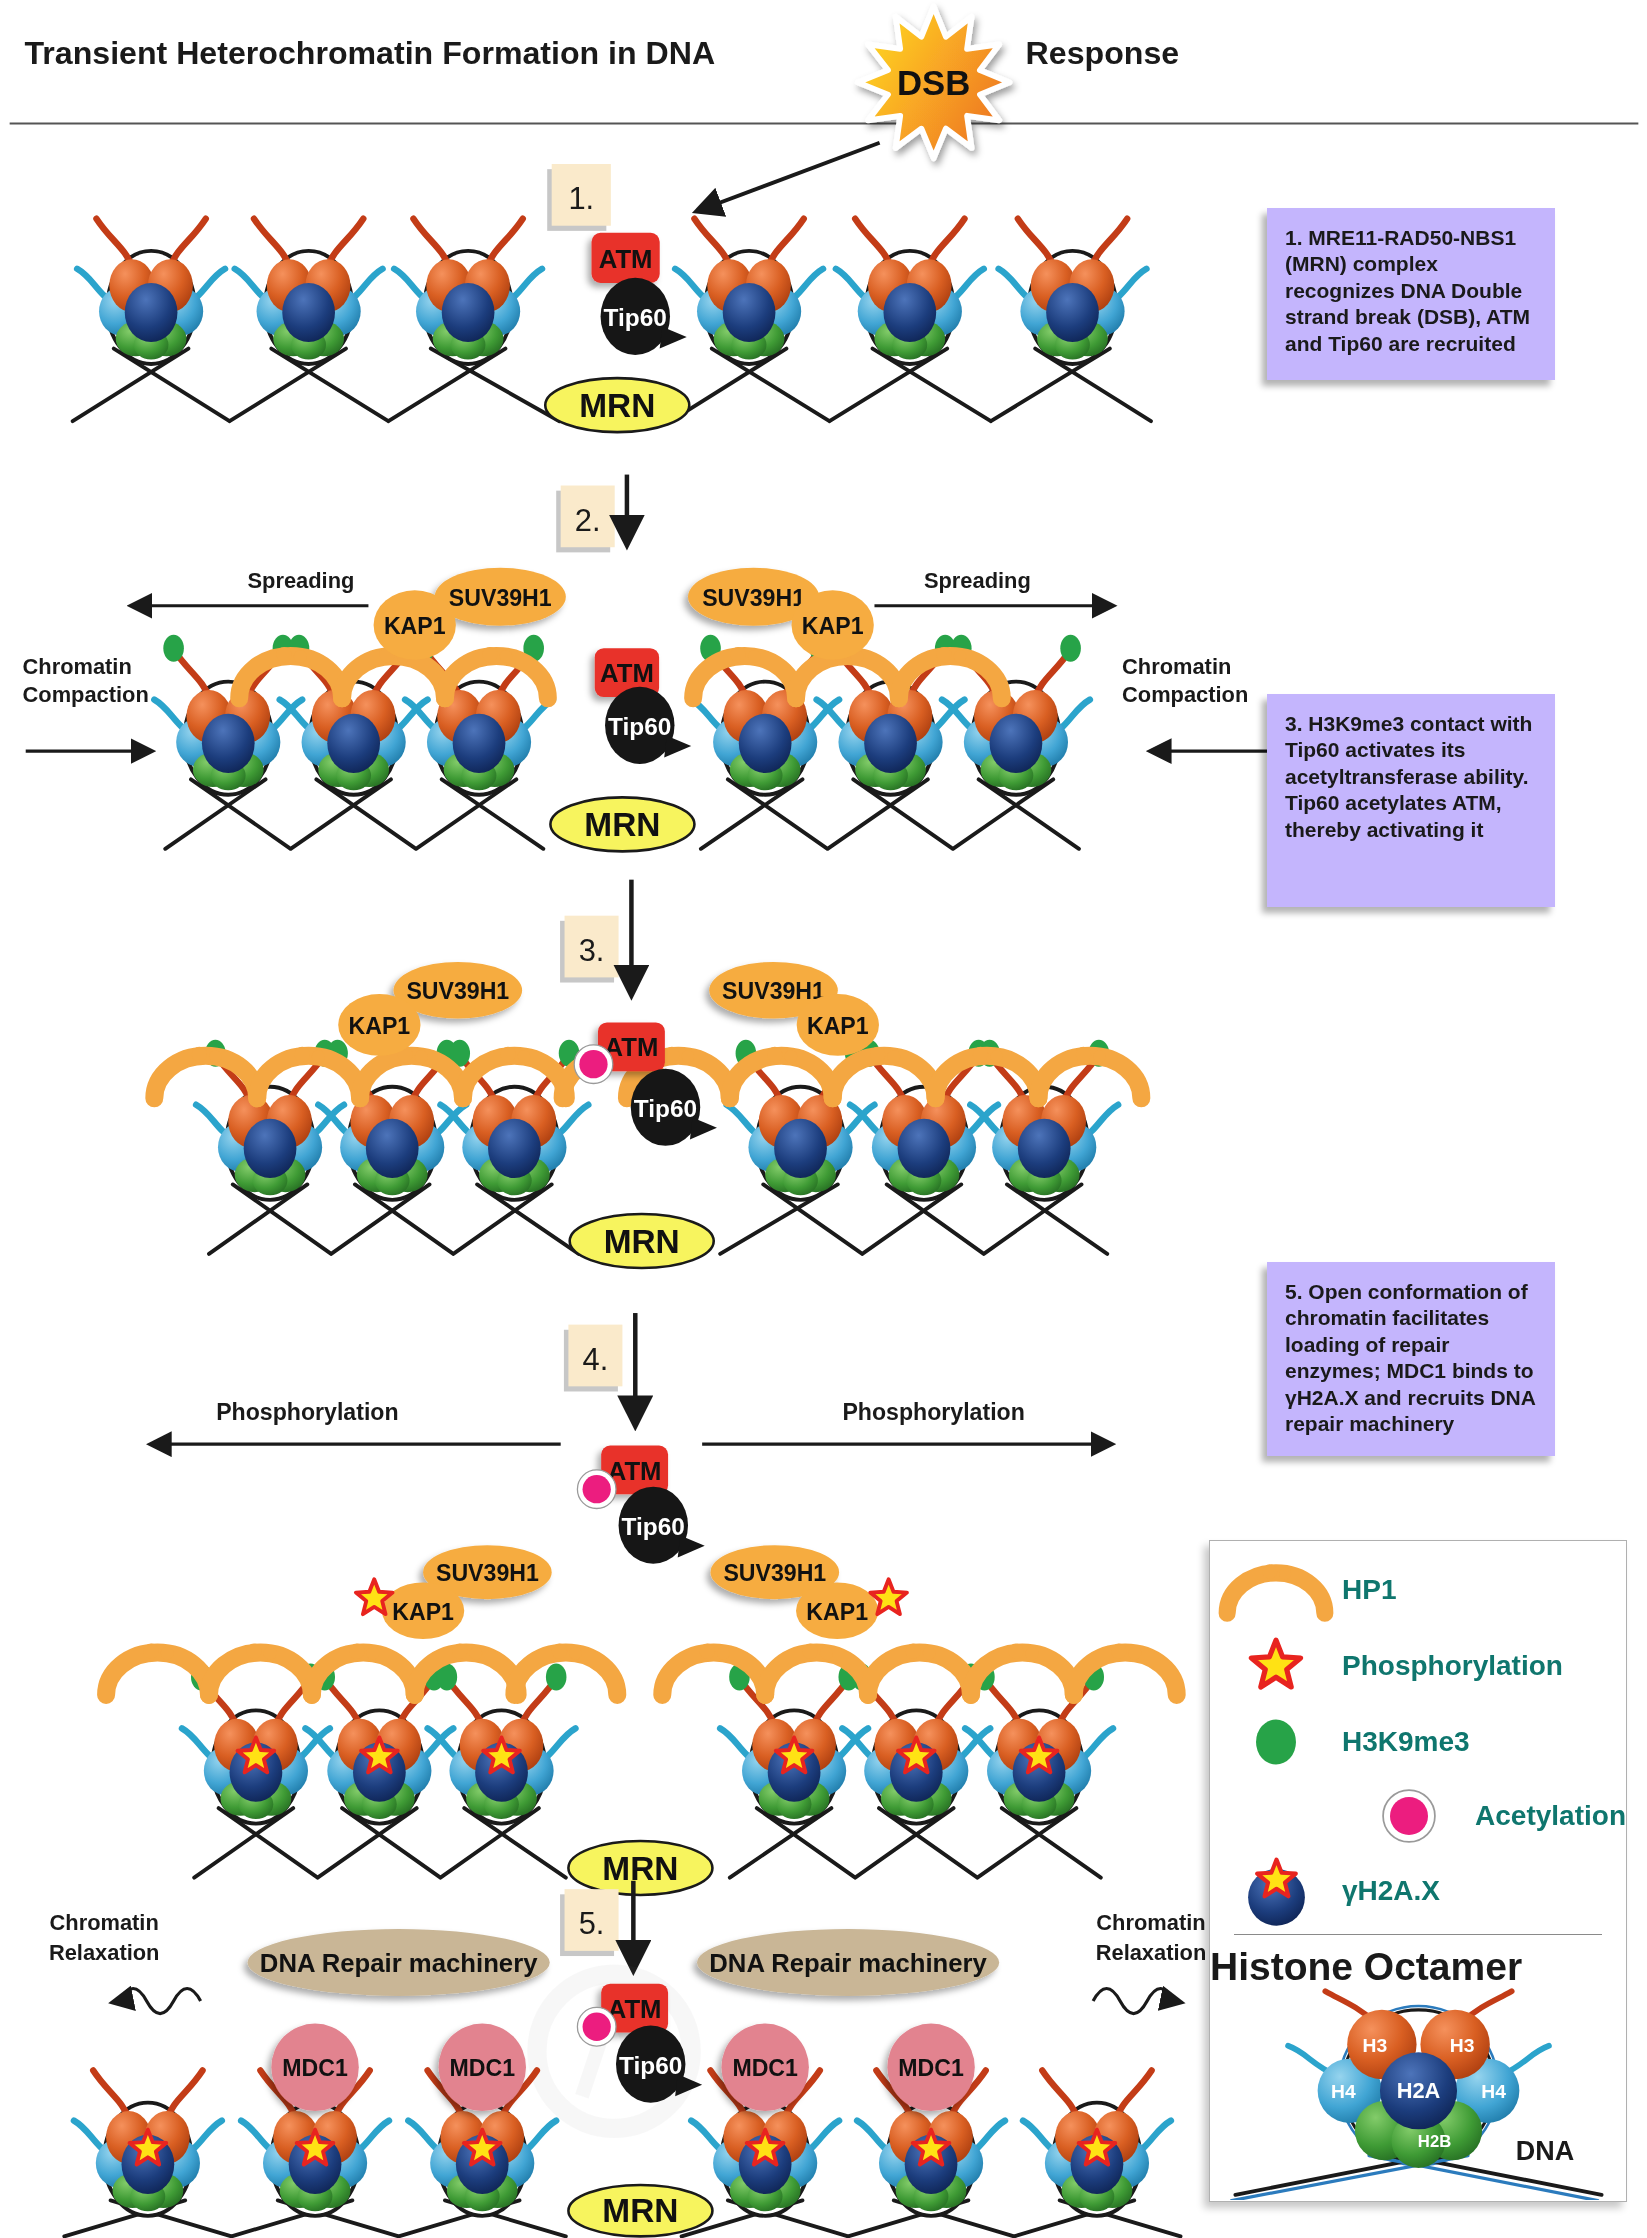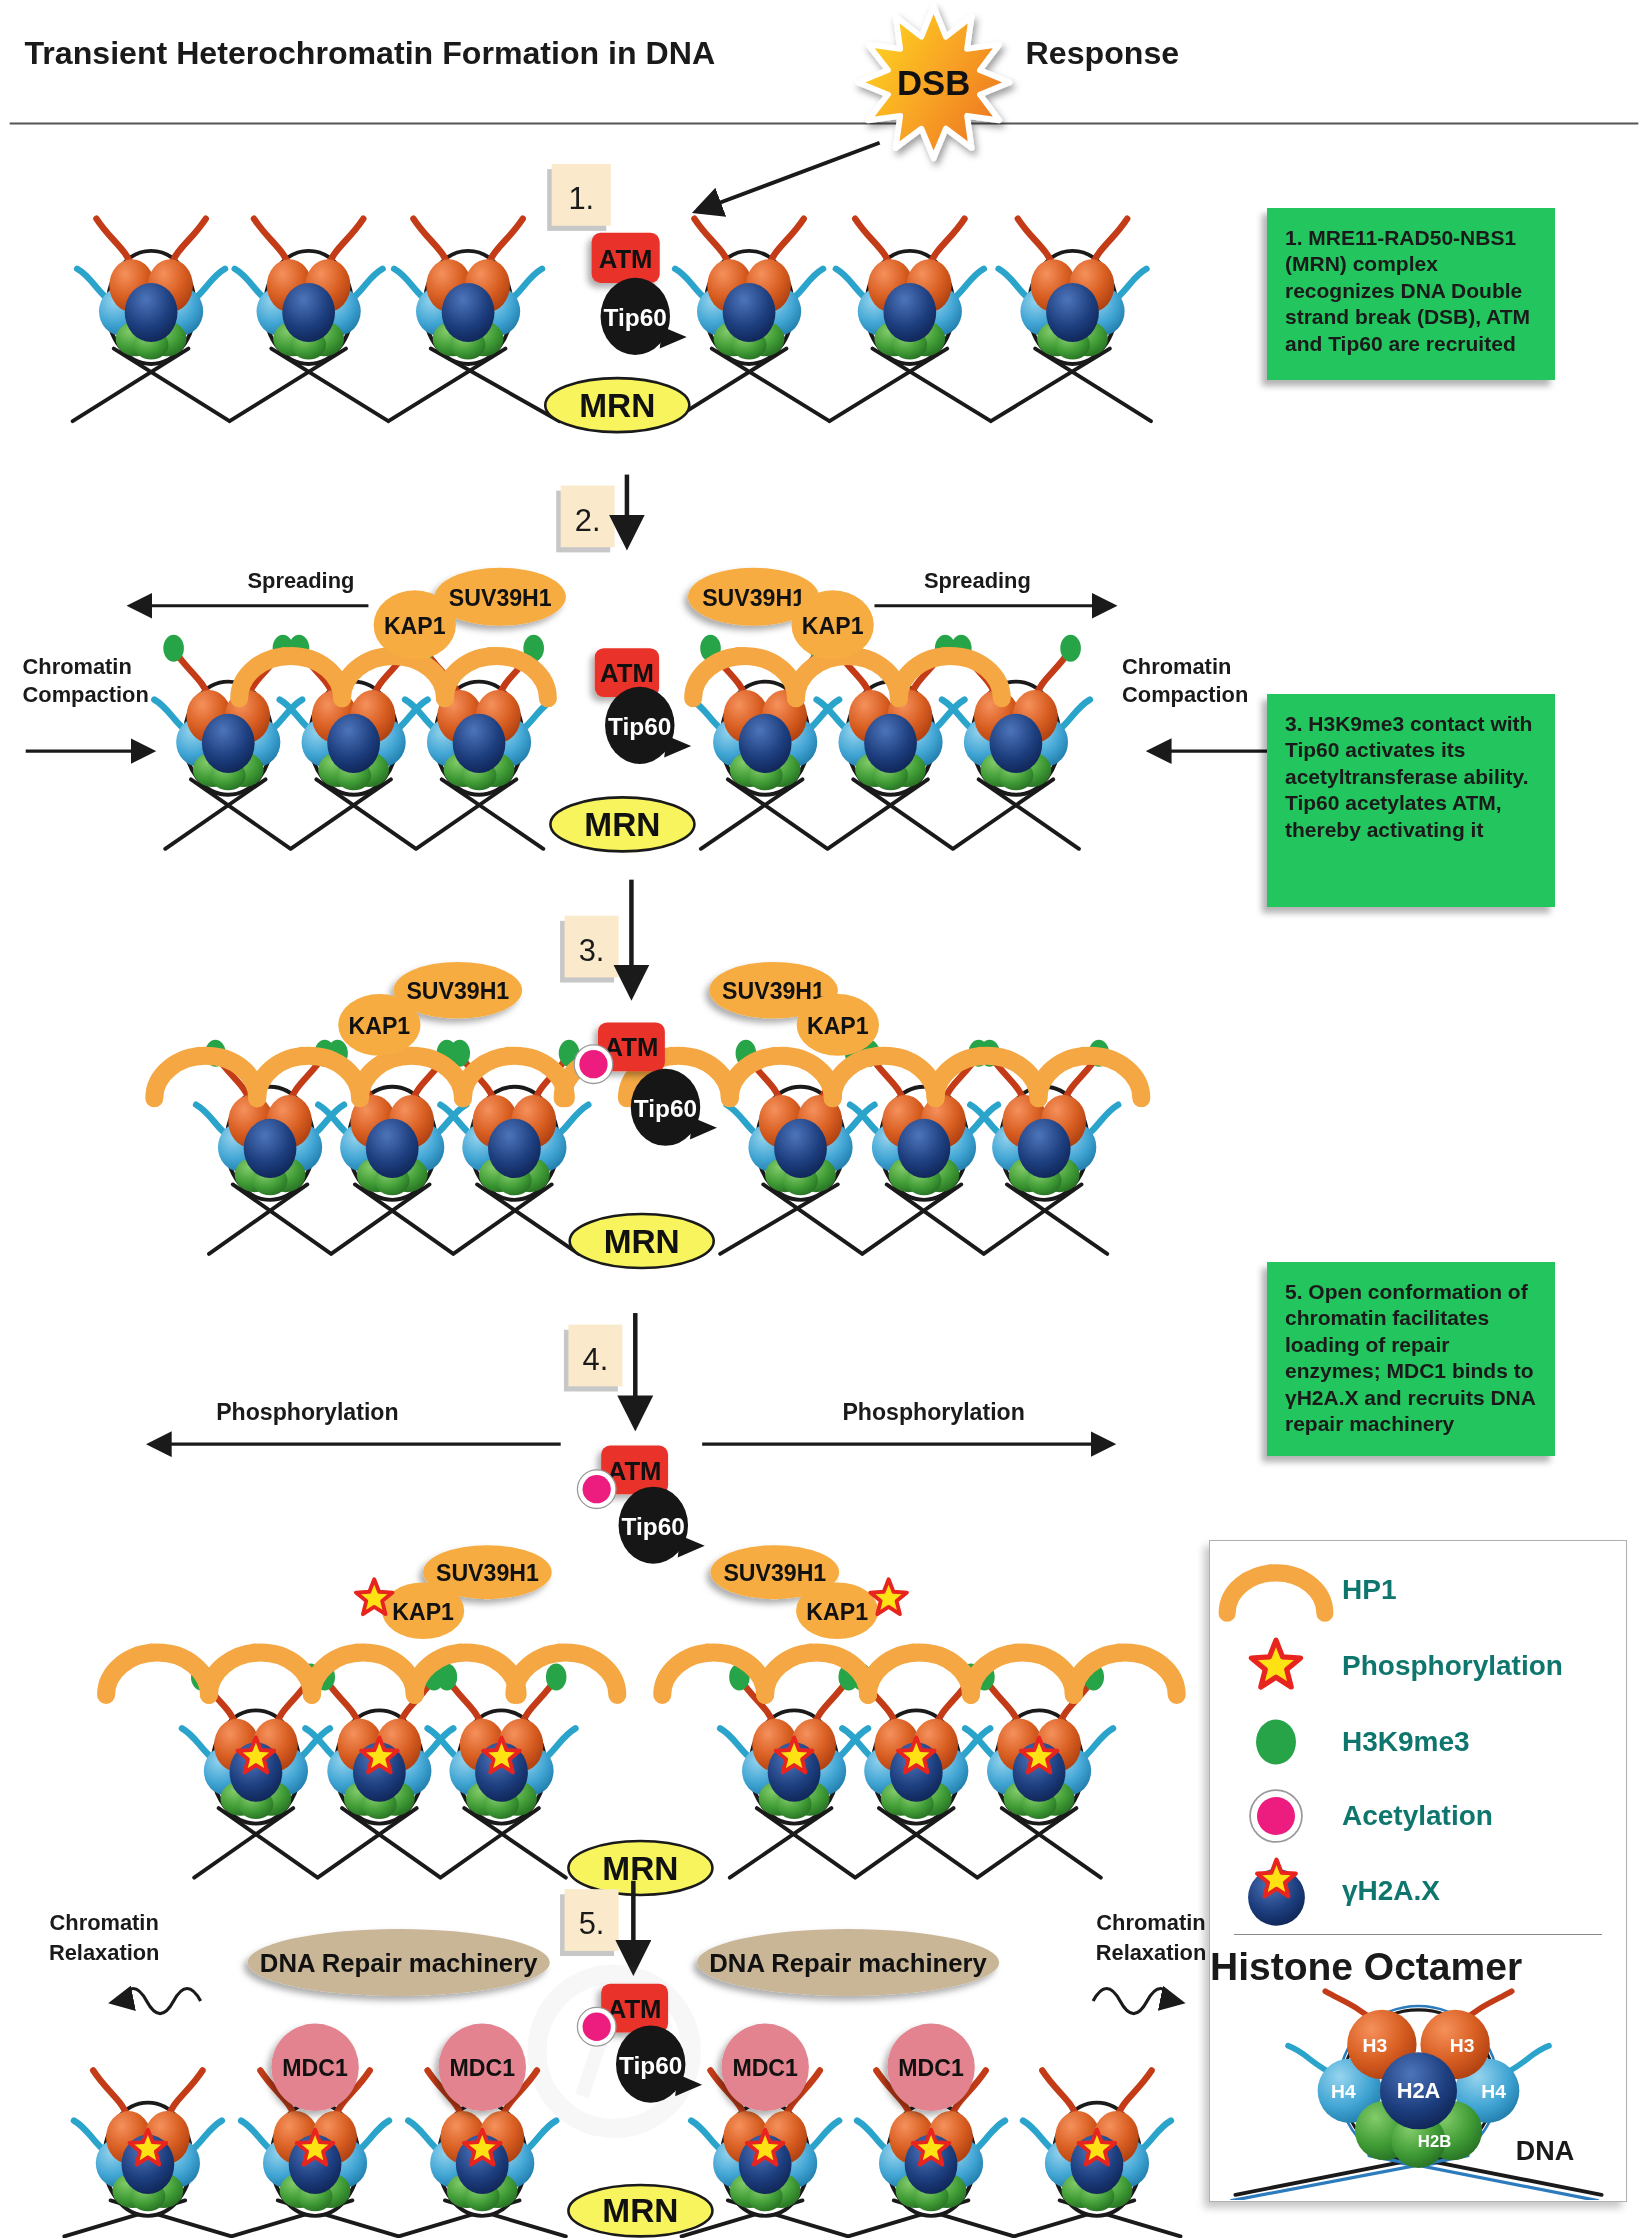--- a/index.html
+++ b/index.html
@@ -1,21 +1,21 @@
 <!DOCTYPE html>
 <html style="font-size:10.3px"><head>
 <meta charset="utf-8">
 <style>
   html,body{margin:0;padding:0;background:#fff;}
   .page{position:relative;width:1648px;height:2239px;background:#fff;overflow:hidden;
         font-family:"Liberation Sans",sans-serif;}
   svg text{font-family:"Liberation Sans",sans-serif;}
   .art{position:absolute;left:0;top:0;}
   .sidebox{position:absolute;left:1267px;width:288px;box-sizing:border-box;
-           background:#22c55e;padding:16.7px 18px;color:#1a1a1a;
+           background:#c4b5fd;padding:16.7px 18px;color:#1a1a1a;
            font-weight:bold;font-size:21px;line-height:1.26;
            box-shadow:-5.1px 5.8px 6.4px rgba(0,0,0,.30);}
   .legend{position:absolute;left:1209px;top:1540px;width:418px;height:662px;
           background:#fff;border:1.3px solid #b0b0b0;box-sizing:border-box;
           box-shadow:-5.1px 5.8px 7.7px rgba(0,0,0,.22);}
   .lrow{position:absolute;left:0;width:100%;height:72px;display:flex;align-items:center;}
   .licon{width:132px;display:flex;justify-content:center;align-items:center;flex:0 0 132px;}
   .llabel{font-weight:bold;font-size:28px;color:#0f766e;}
   .ldivider{position:absolute;top:393px;left:24.4px;right:24.4px;border-top:1.3px solid #8a8a8a;}
   .ltitle{position:absolute;top:404px;left:0;width:100%;
@@ -418,21 +418,21 @@
     <span class="llabel">Phosphorylation</span>
   </div>
   <div class="lrow" style="top:165px;">
     <span class="licon">
       <svg width="58" height="58" viewBox="-45 -45 90 90">
             <ellipse cx="0" cy="0" rx="31" ry="35" fill="#27a348"></ellipse>
           </svg>
     </span>
     <span class="llabel">H3K9me3</span>
   </div>
-  <div class="lrow" style="top:239px;">
+  <div class="lrow" style="top:239px;justify-content:flex-end;">
     <span class="licon">
       <svg width="64" height="64" viewBox="-50 -50 100 100">
             <use href="#acdot" transform="scale(1.35)"></use>
           </svg>
     </span>
     <span class="llabel">Acetylation</span>
   </div>
   <div class="lrow" style="top:314px;">
     <span class="licon">
       <svg width="71" height="75" viewBox="-55 -62 110 116">

